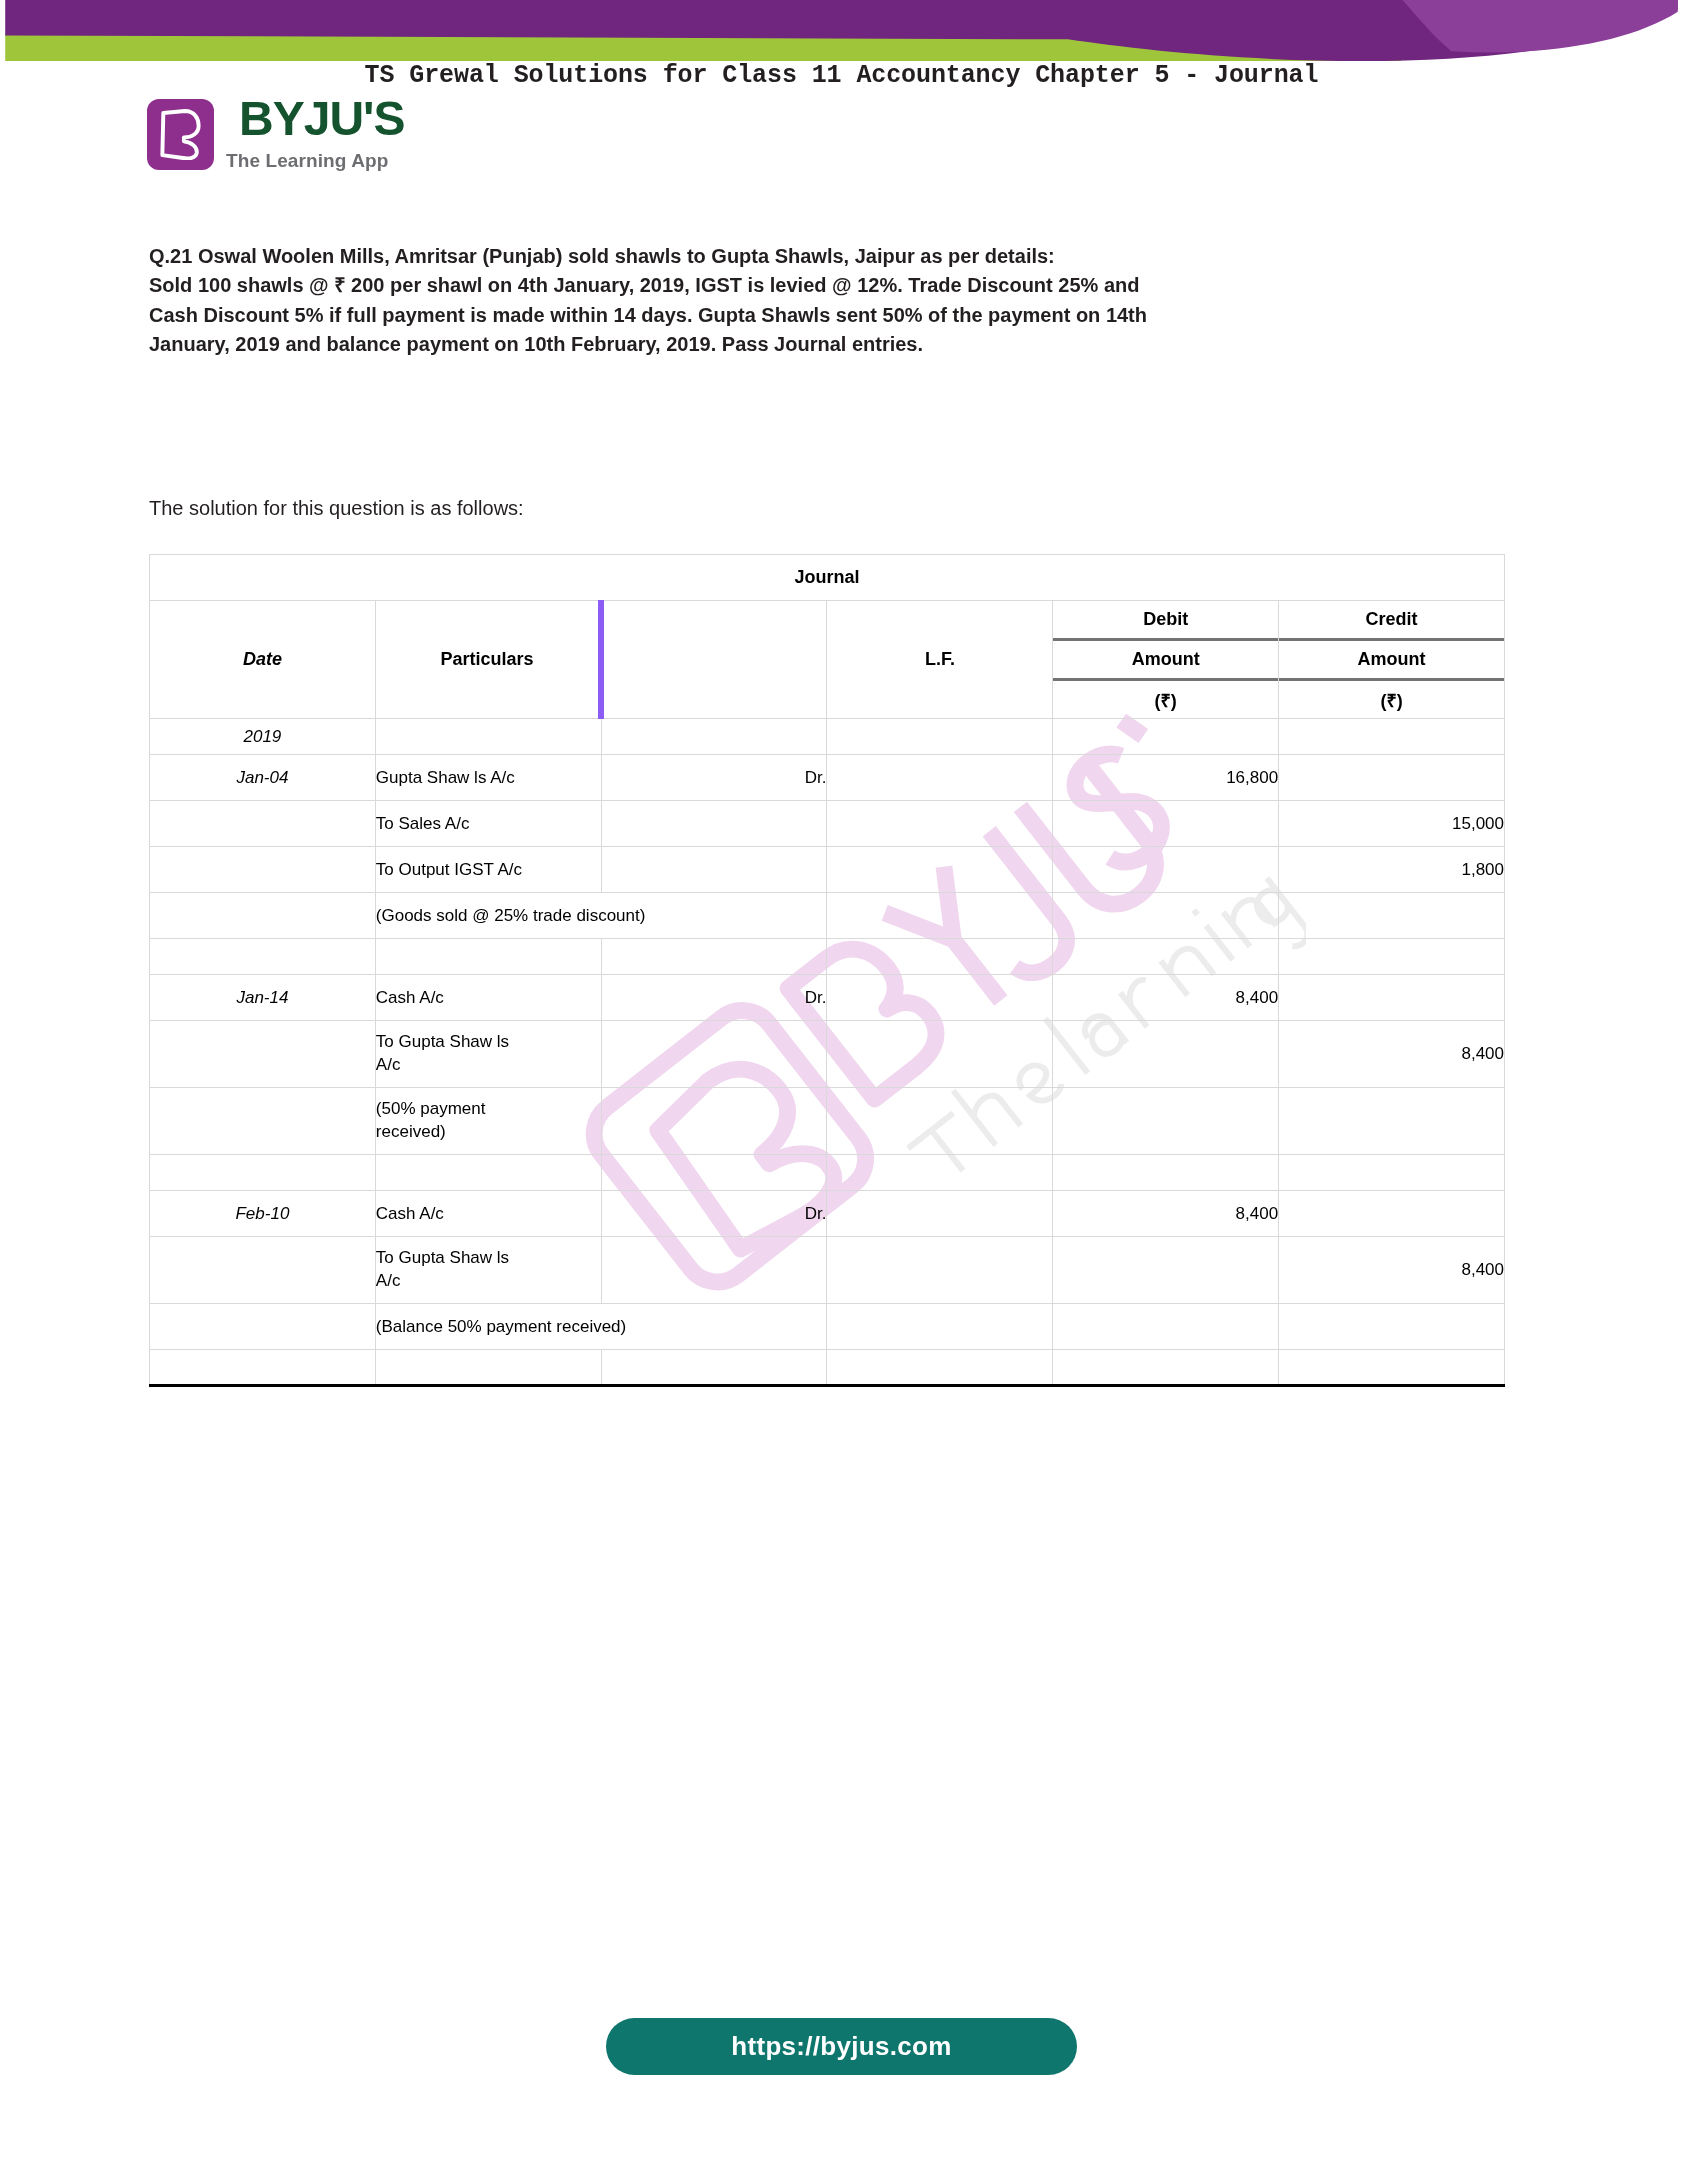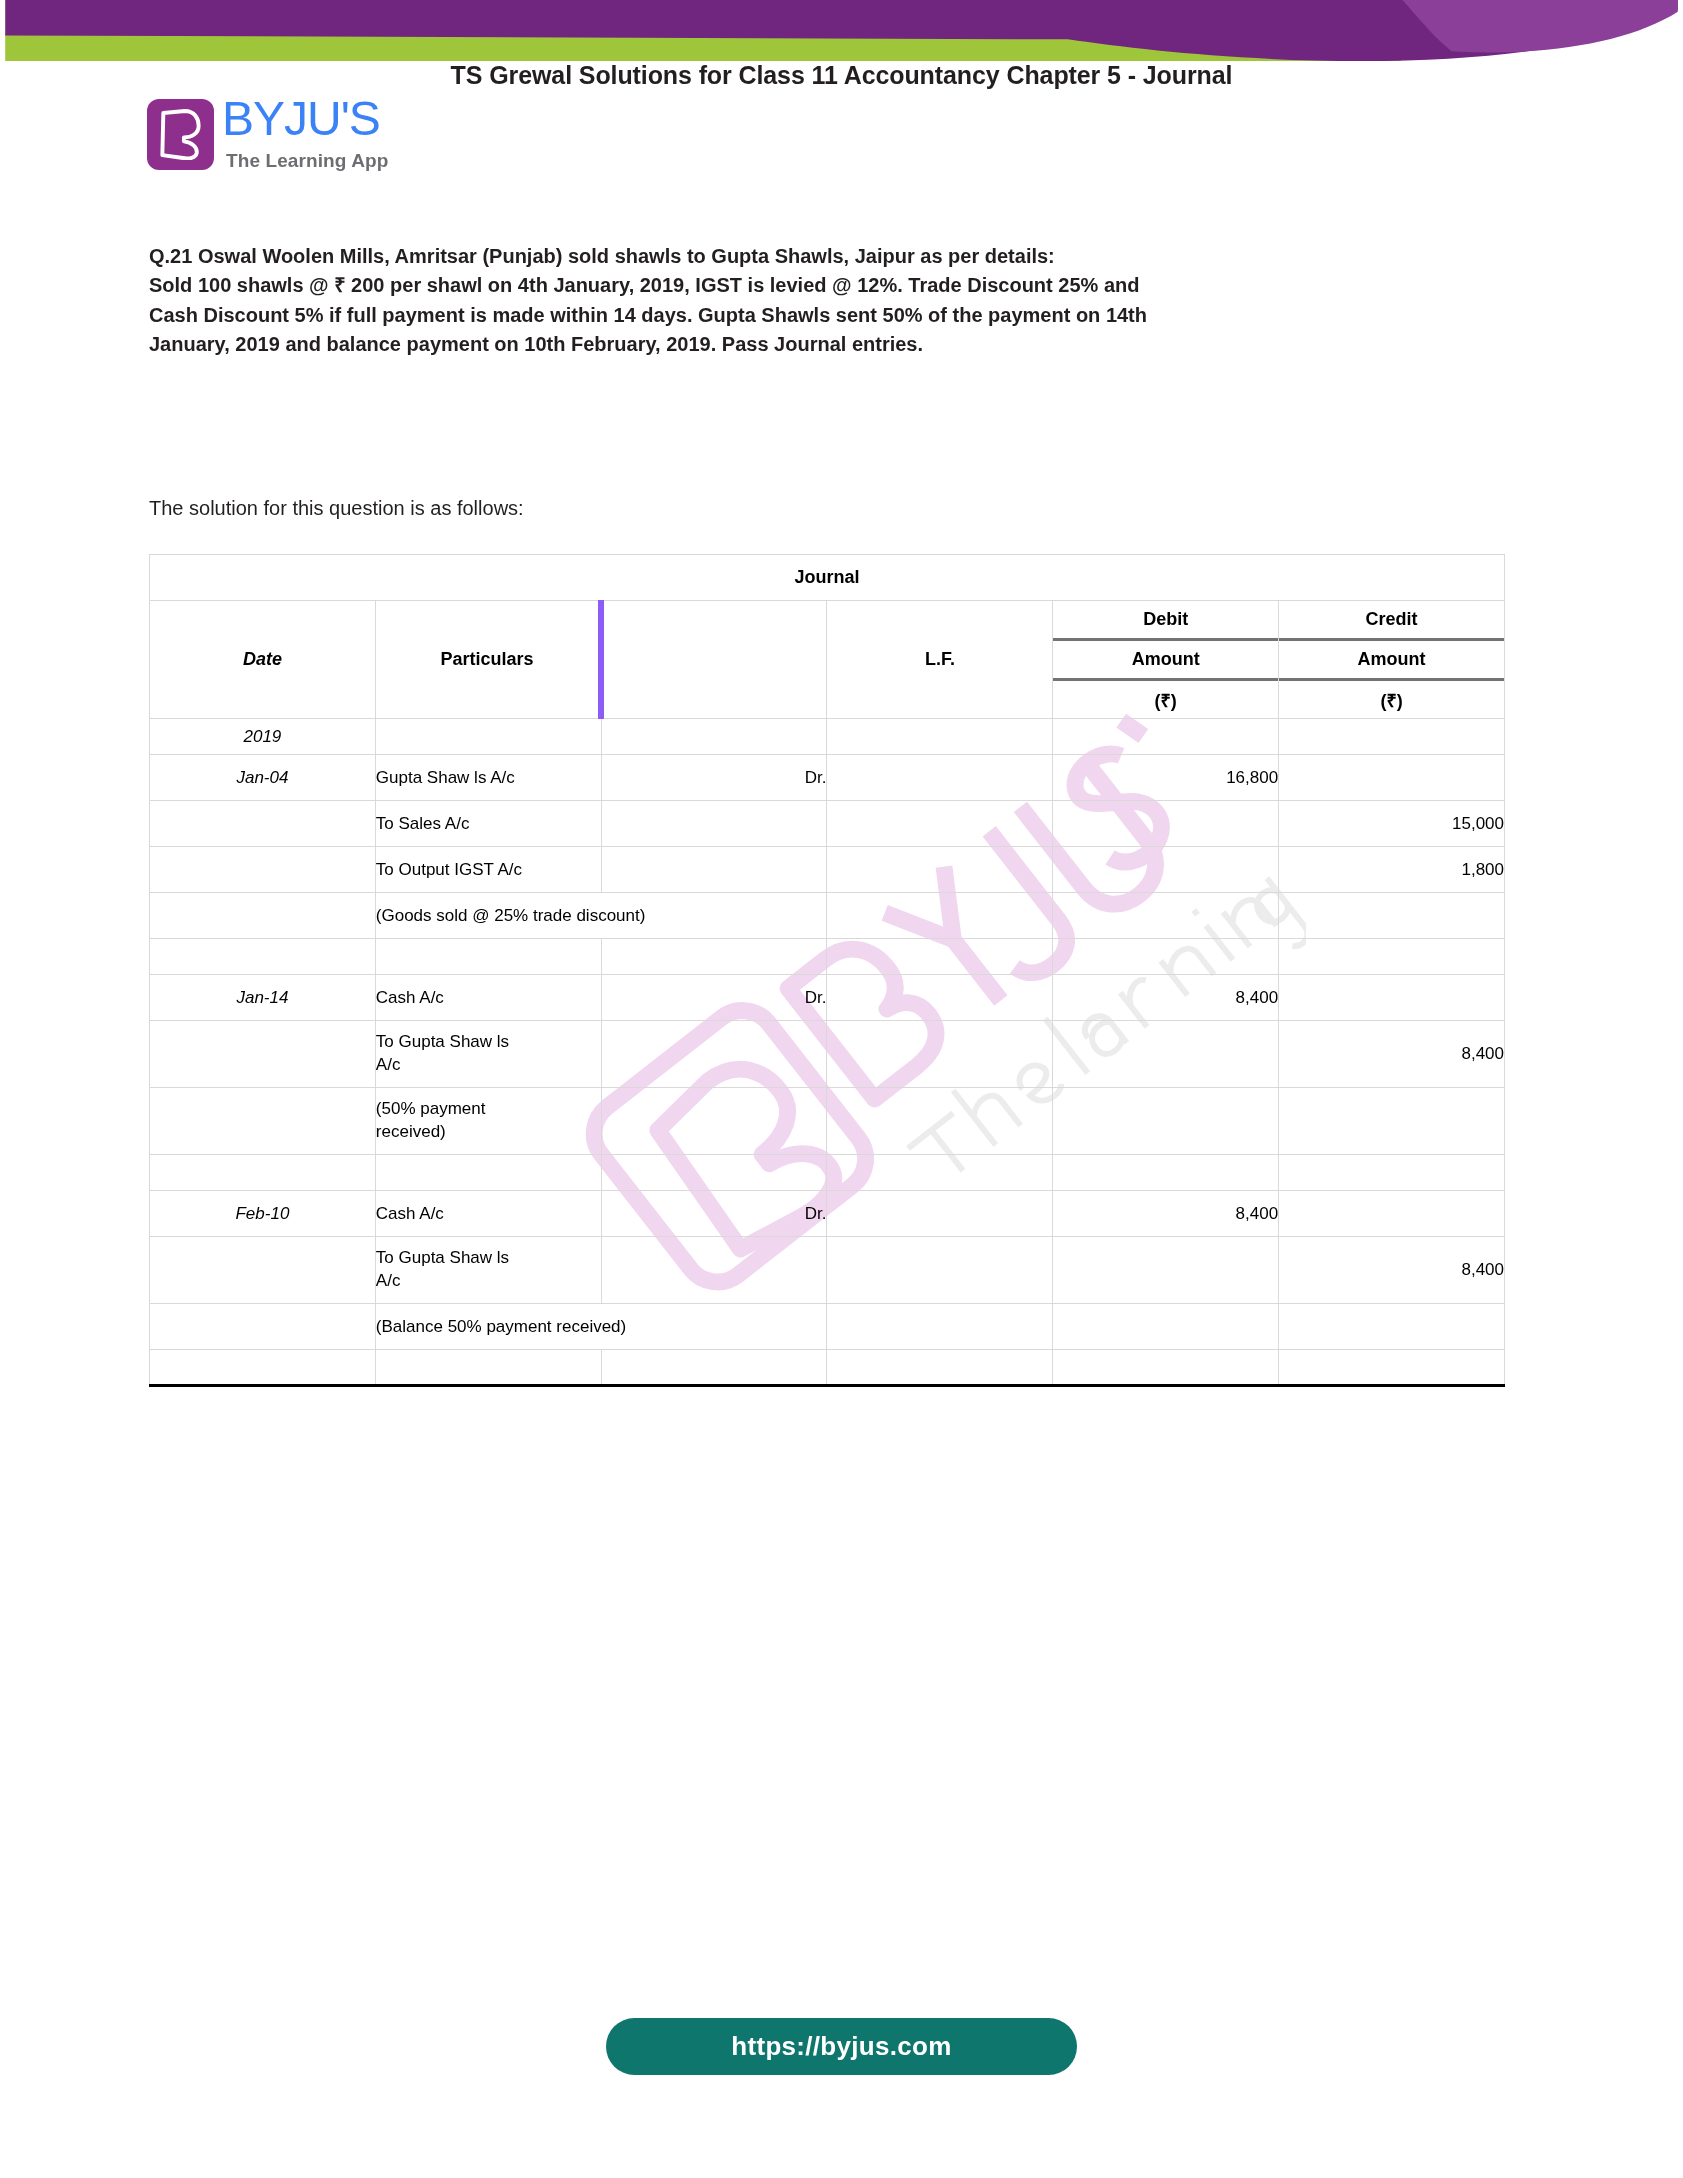--- a/index.html
+++ b/index.html
@@ -27,20 +27,21 @@
   .page-title {
     position: absolute;
     top: 61px;
     left: 0;
     width: 1683px;
     text-align: center;
     font-size: 25px;
     font-weight: bold;
     color: #231f20;
     letter-spacing: -0.1px;
+    font-family: Liberation Mono, monospace;
   }
 
   .logo {
     position: absolute;
     top: 95px;
     left: 147px;
     width: 287px;
     height: 99px;
   }
   .logo-mark {
@@ -50,24 +51,24 @@
     background: #8e2f8e;
     border-radius: 12px;
   }
   .logo-mark .b-glyph {
     position: absolute;
     left: 12px; top: 10px;
     width: 42px; height: 51px;
   }
   .logo-word {
     position: absolute;
-    left: 75px; top: 0px;
+    left: 92px; top: 0px;
     font-size: 48px;
-    font-weight: normal;
-    color: #3b82f6;
+    font-weight: bold;
+    color: #14532d;
     letter-spacing: -1px;
     line-height: 1;
   }
   .logo-sub {
     position: absolute;
     left: 79px; top: 55px;
     font-size: 19px;
     font-weight: bold;
     color: #6d6e71;
     letter-spacing: 0.1px;

